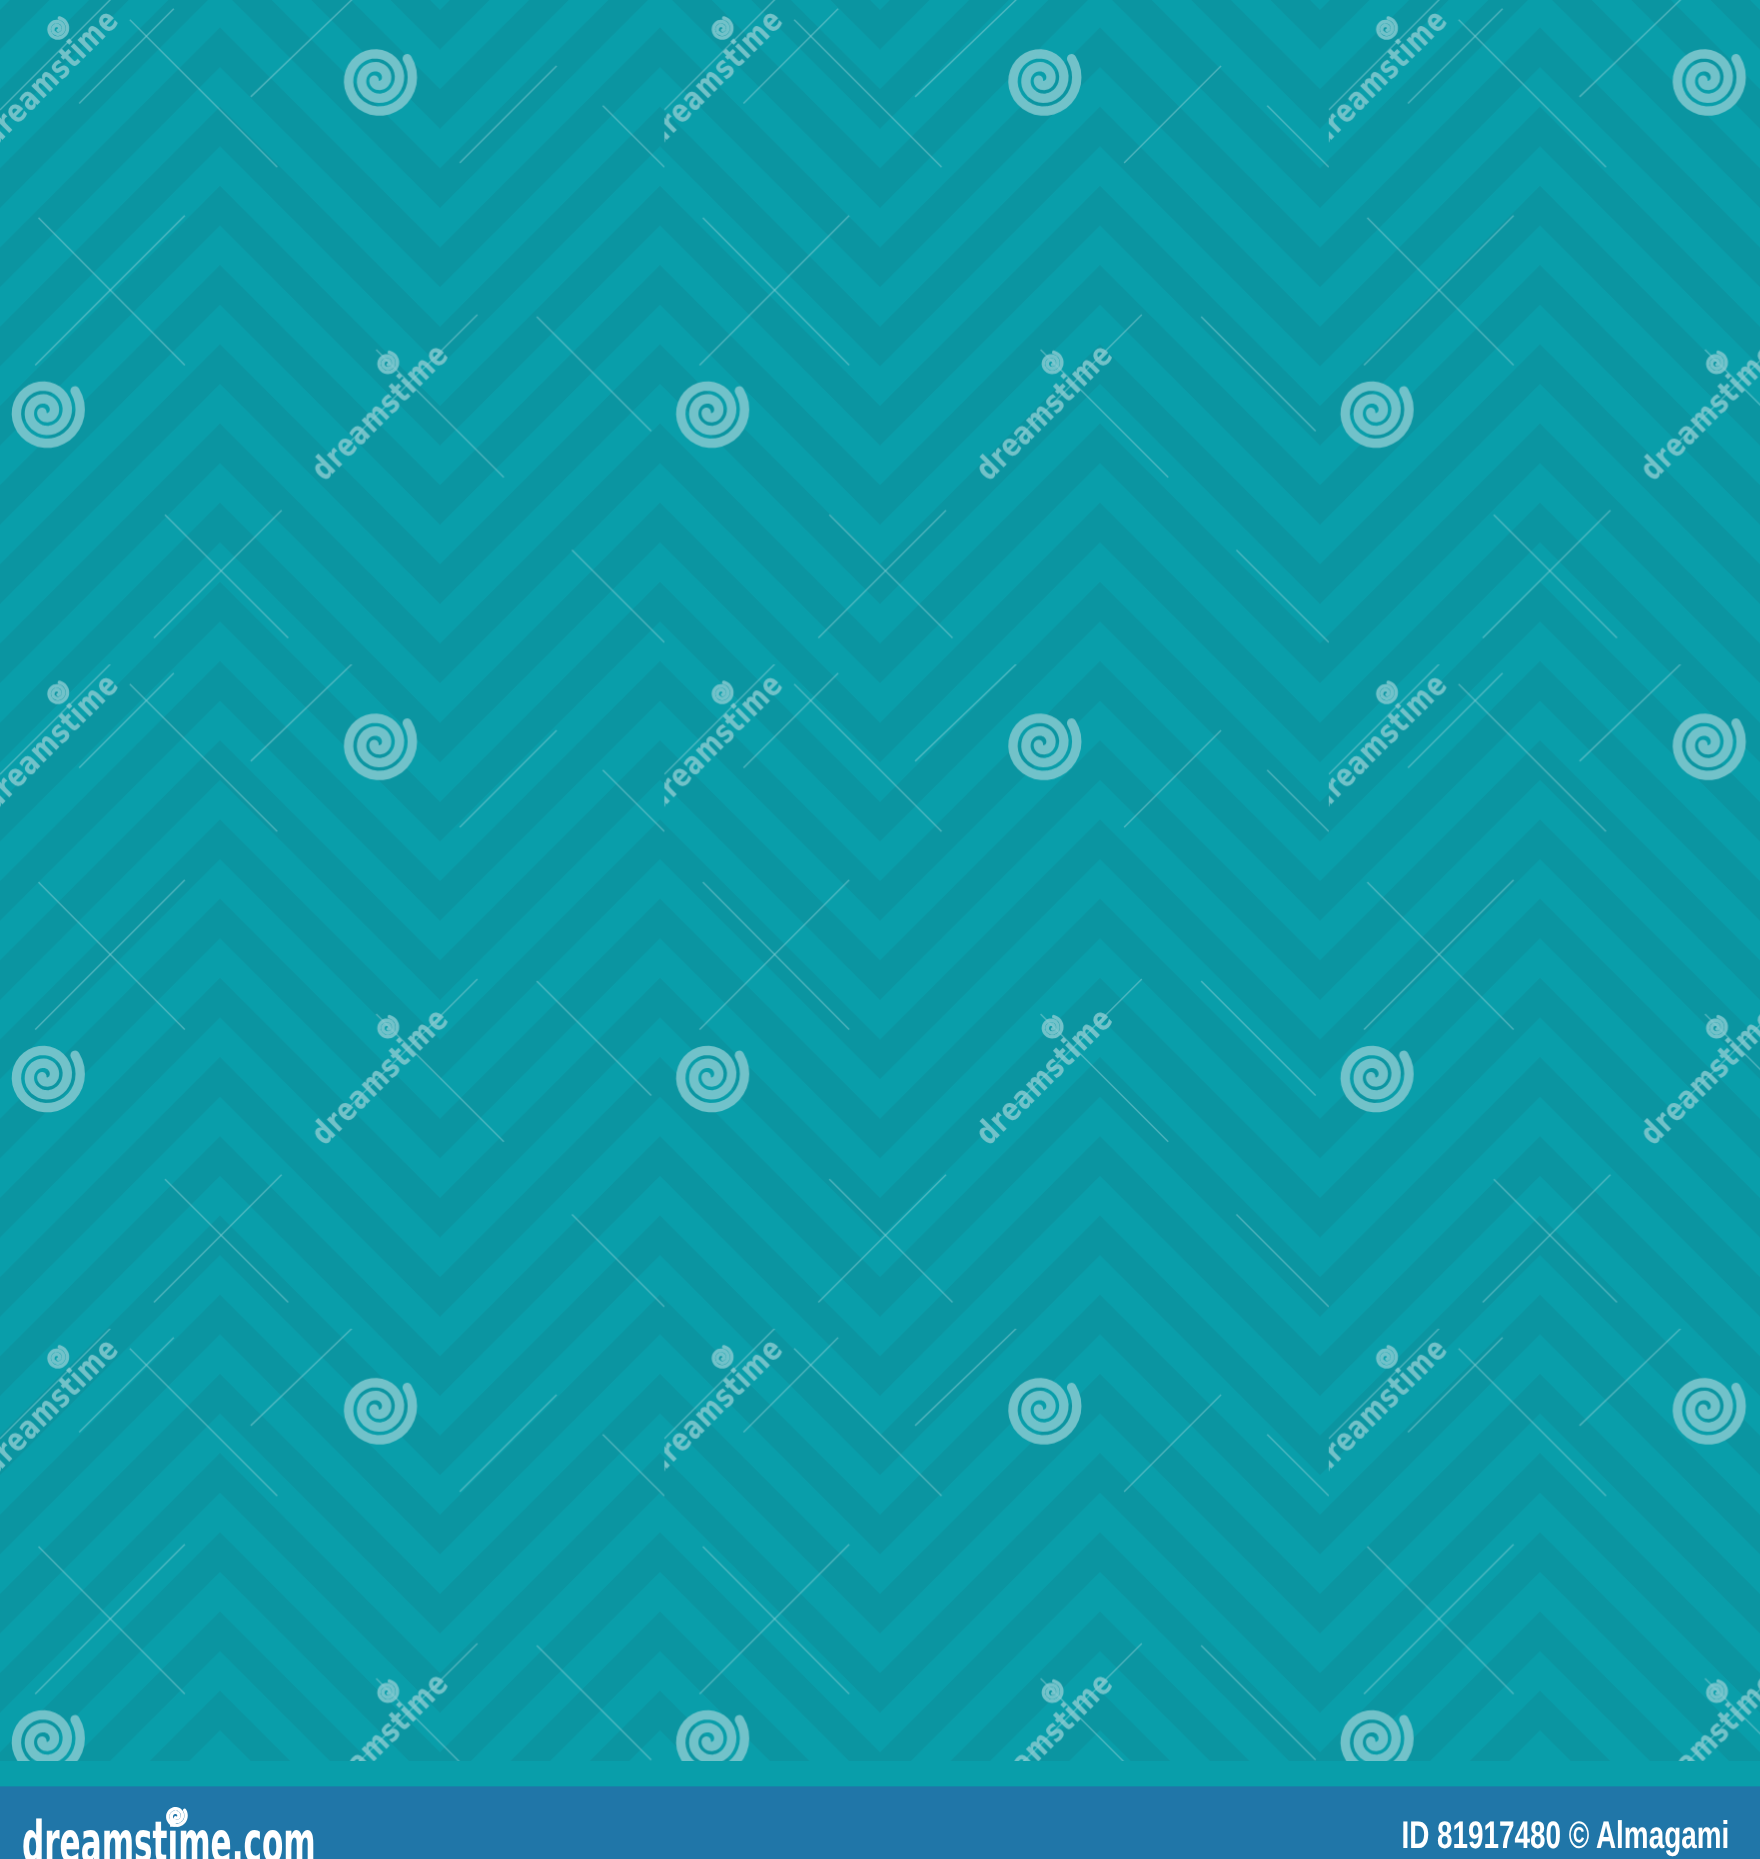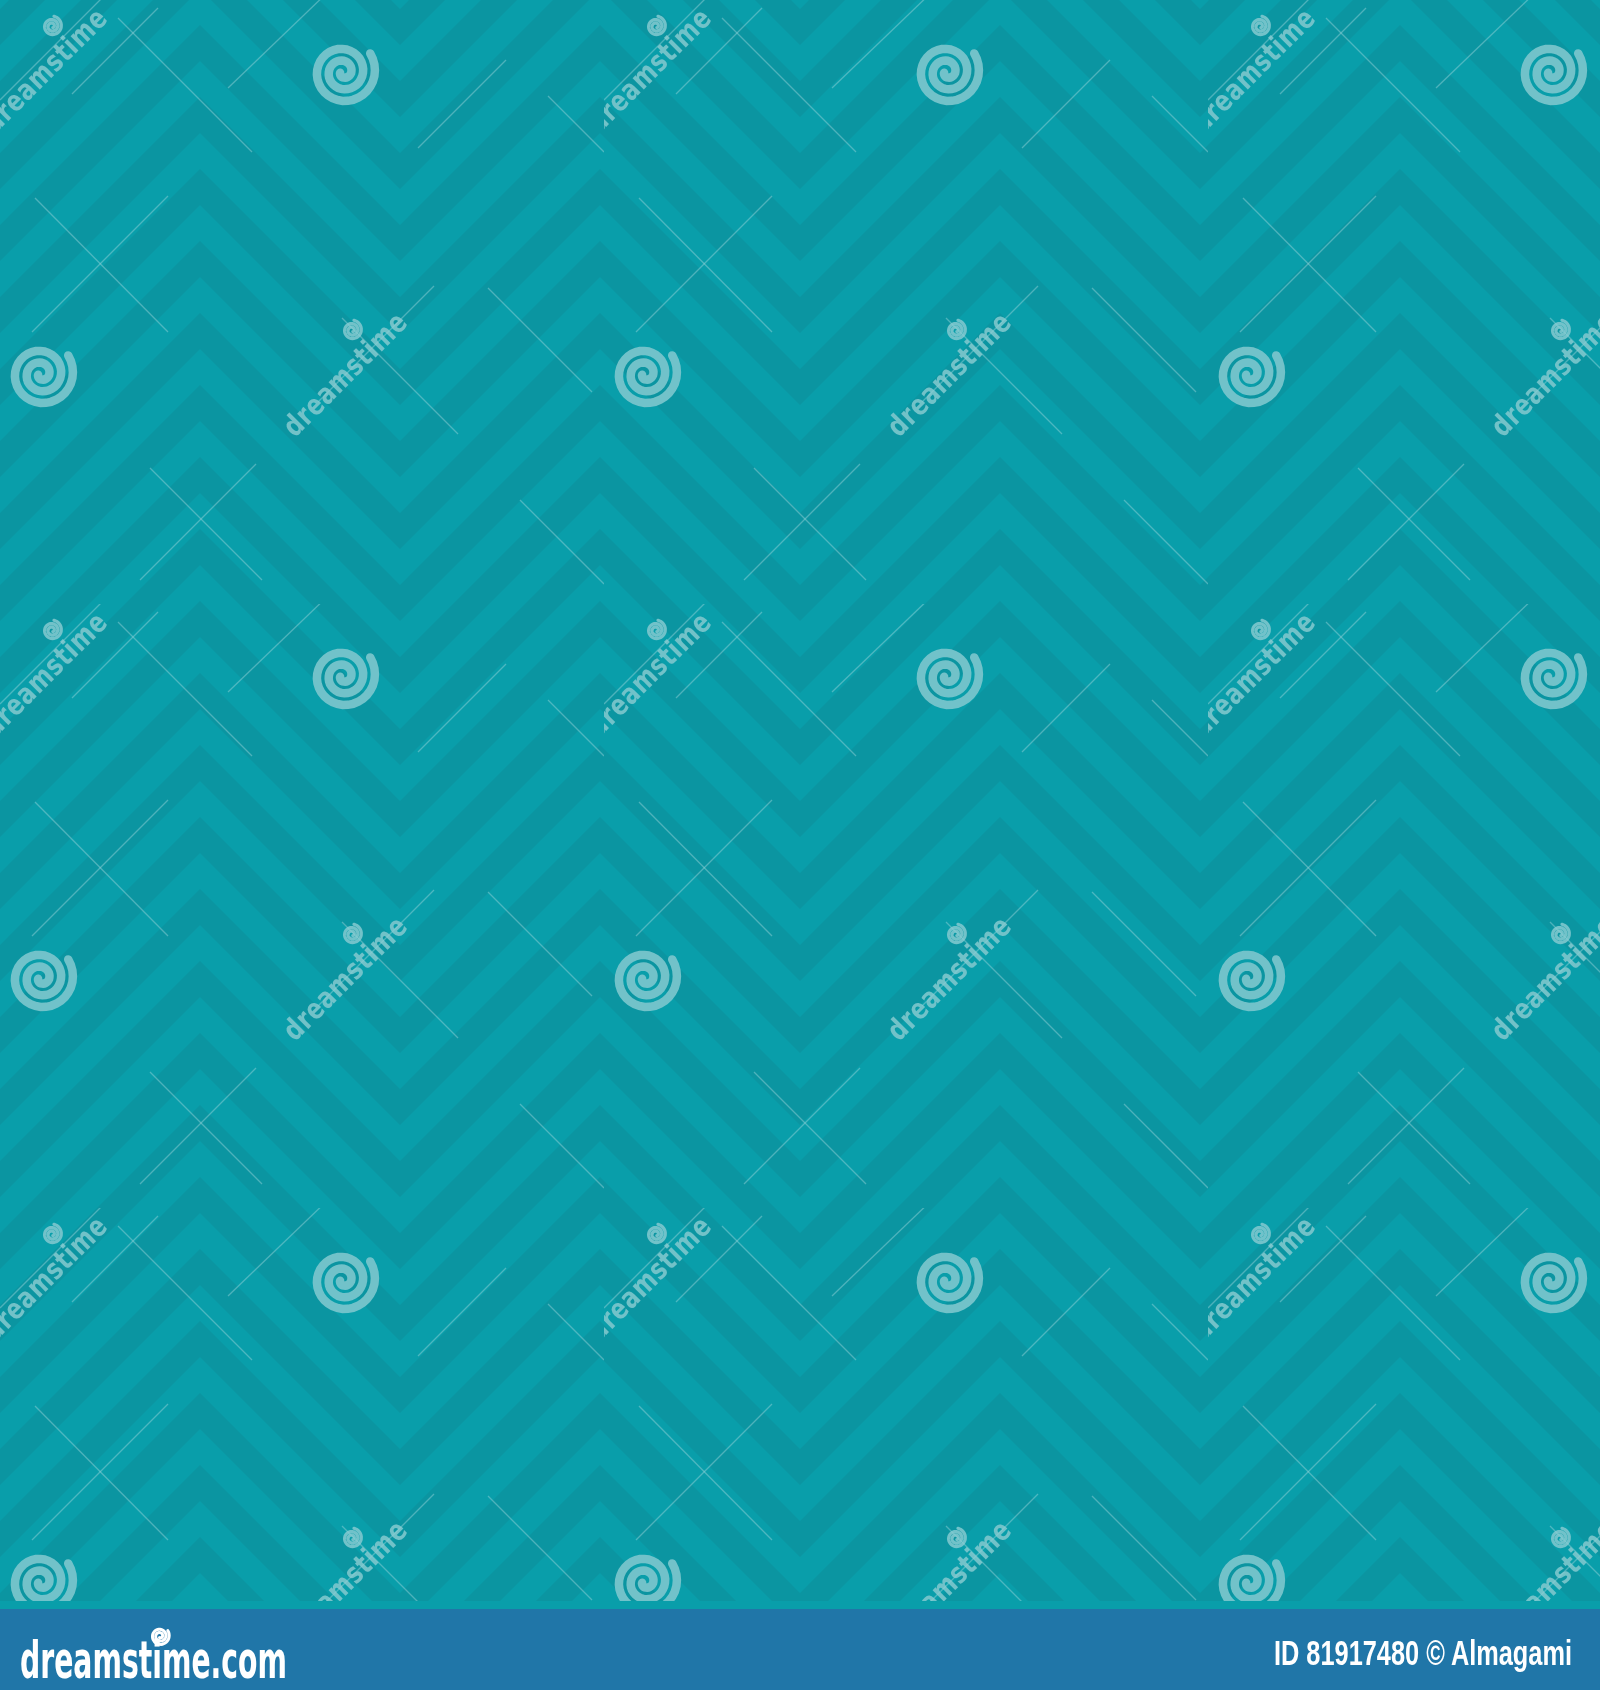--- a/index.html
+++ b/index.html
@@ -17,21 +17,21 @@
   .wm-spiral{stroke:var(--watermark,#77C4CB);fill:none;stroke-width:8.5;stroke-linecap:round;opacity:.95;}
   .wm-spiral-sm{stroke:var(--watermark,#77C4CB);fill:none;stroke-width:3.2;stroke-linecap:round;opacity:.95;}
   .wm-text{
     fill:var(--watermark,#77C4CB);
     font-family:"DejaVu Sans",sans-serif;
     font-size:29px;font-weight:bold;letter-spacing:1px;opacity:.95;
   }
   .wm-line{stroke:var(--watermark-line,#8FD0D6);stroke-width:1.3;opacity:.5;}
 
   footer{
-    position:absolute;left:0;bottom:0;width:1600px;height:81px;
+    position:absolute;left:0;bottom:0;width:1600px;height:66px;
     background:var(--footer-bg,#2076A8);
     display:flex;justify-content:space-between;align-items:stretch;
   }
   .logo-svg,.credit-svg{display:block;height:89px;}
   .logo-text{
     fill:var(--footer-text,#FFFFFF);
     font-family:"DejaVu Sans",sans-serif;
     font-size:52px;font-weight:bold;
   }
   .logo-spiral{stroke:var(--footer-text,#FFFFFF);fill:none;stroke-width:3;stroke-linecap:round;}

